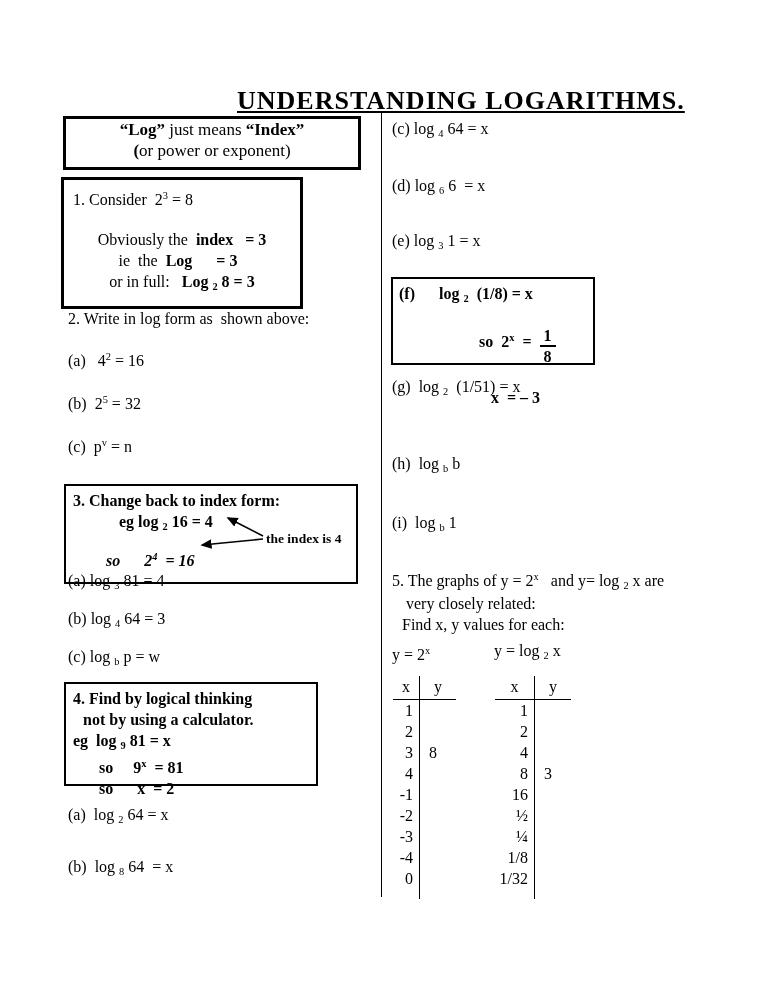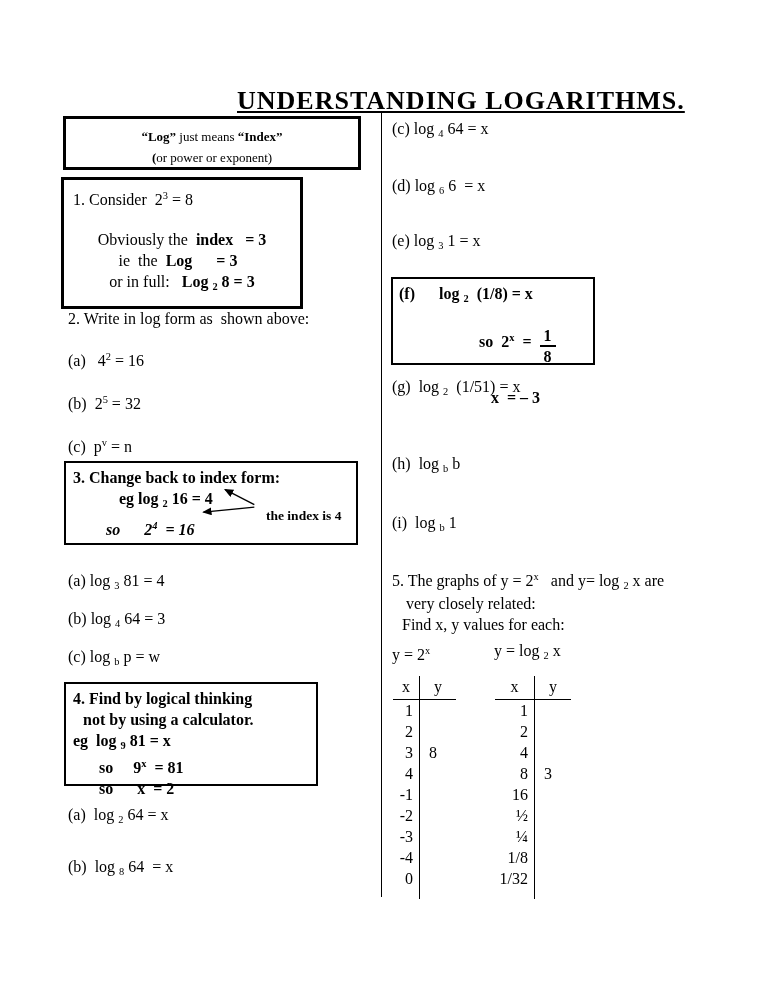--- a/index.html
+++ b/index.html
@@ -30,41 +30,41 @@
 </style>
 </head>
 <body>
 
 <div class="page">
 
   <div class="title" style="left:237px;top:88px;">UNDERSTANDING LOGARITHMS.</div>
 
   <div class="divider" style="left:381px;top:113px;height:784px;"></div>
 
-  <div class="box center" style="left:63px;top:116px;width:298px;height:54px;border-width:3px;font-size:13px;padding-top:7px;">
+  <div class="box center" style="left:63px;top:116px;width:298px;height:54px;border-width:3px;font-size:17px;padding-top:0;">
     <div class="line"><span class="b">“Log”</span><span> just means </span><span class="b">“Index”</span></div>
     <div class="line"><span class="b">(</span><span>or power or exponent)</span></div>
   </div>
 
   <div class="box" style="left:61px;top:177px;width:242px;height:132px;border-width:3px;padding:5px 0 0 9px;">
     <div class="line"><span>1. Consider  2</span><sup>3</sup><span> = 8</span></div>
     <div class="line center" style="margin-top:19px;padding-right:9px;"><span>Obviously the  </span><span class="b">index</span><span>   </span><span class="b">= 3</span></div>
     <div class="line center" style="padding-right:17px;"><span>ie  the  </span><span class="b">Log</span><span>      </span><span class="b">= 3</span></div>
     <div class="line center" style="padding-right:9px;"><span>or in full:   </span><span class="b">Log </span><sub class="b">2</sub><span class="b"> 8 = 3</span></div>
   </div>
 
   <div class="line abs" style="left:68px;top:308px;">2. Write in log form as  shown above:</div>
   <div class="line abs" style="left:68px;top:346px;"><span>(a)   4</span><sup>2</sup><span> = 16</span></div>
   <div class="line abs" style="left:68px;top:389px;"><span>(b)  2</span><sup>5</sup><span> = 32</span></div>
   <div class="line abs" style="left:68px;top:432px;"><span>(c)  p</span><sup>v</sup><span> = n</span></div>
 
-  <div class="box" style="left:64px;top:461px;width:294px;height:84px;border-width:2px;padding:4px 16px 0 7px;">
+  <div class="box" style="left:64px;top:484px;width:294px;height:100px;border-width:2px;padding:4px 16px 0 7px;">
     <div class="line"><span class="b">3. Change back to index form:</span></div>
     <div class="line" style="padding-left:46px;"><span class="b">eg log </span><sub class="b">2</sub><span class="b"> 16 = 4</span></div>
-    <div class="line" style="padding-left:33px;margin-top:4px;"><span class="b i">so</span><span class="b">      </span><span class="b i">2</span><sup class="b i">4</sup><span class="b i">  = 16</span></div>
+    <div class="line" style="padding-left:33px;margin-top:12px;"><span class="b i">so</span><span class="b">      </span><span class="b i">2</span><sup class="b i">4</sup><span class="b i">  = 16</span></div>
     <div class="annotation b" style="left:200px;top:45px;">the index is 4</div>
     <svg class="arrows" viewBox="0 0 290 96">
       <defs>
         <marker id="ah" markerWidth="9" markerHeight="8" refX="6" refY="3" orient="auto">
           <path d="M0,0 L7,3 L0,6 z" fill="#000"></path>
         </marker>
       </defs>
       <line x1="197" y1="50" x2="162" y2="32" stroke="#000" stroke-width="1.6" marker-end="url(#ah)"></line>
       <line x1="197" y1="53" x2="136" y2="59" stroke="#000" stroke-width="1.6" marker-end="url(#ah)"></line>
     </svg>

